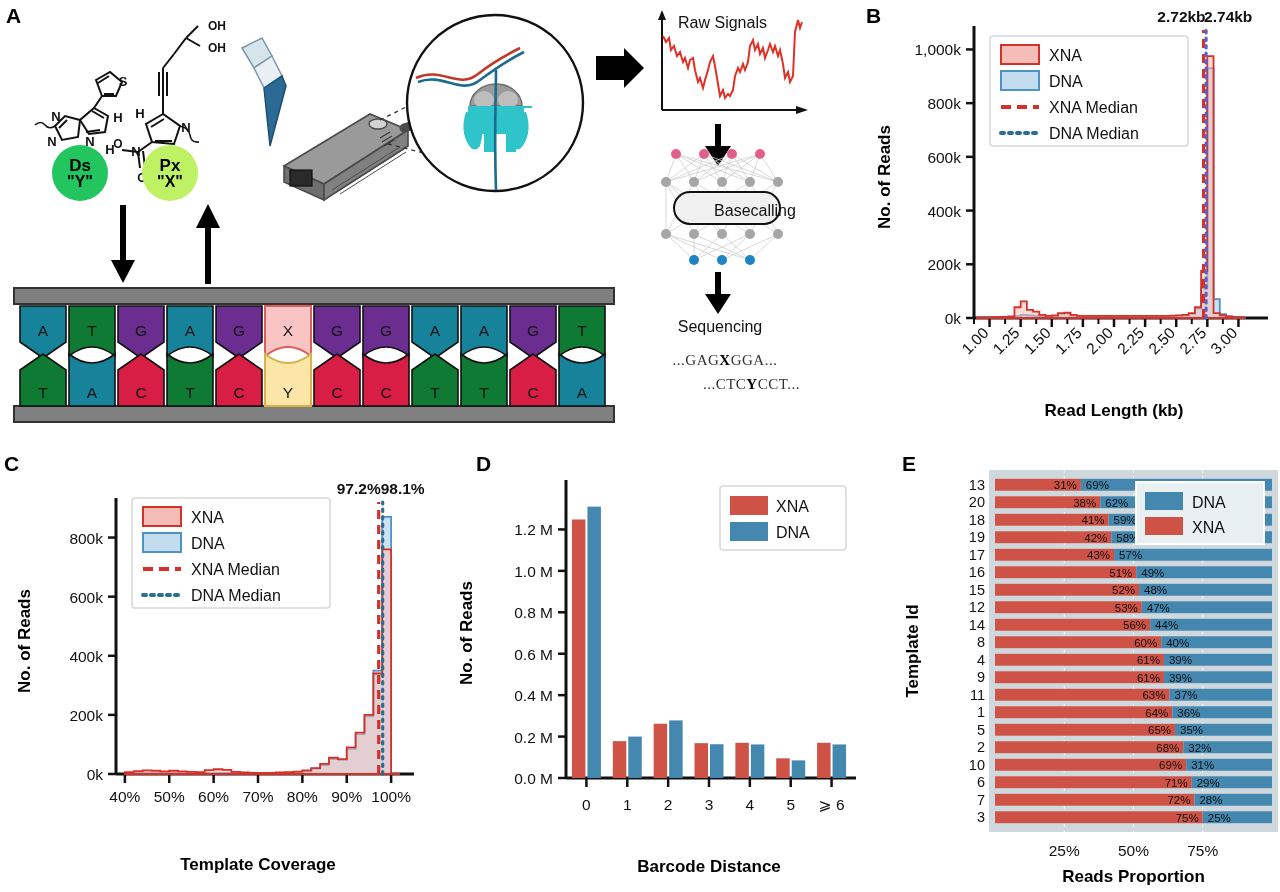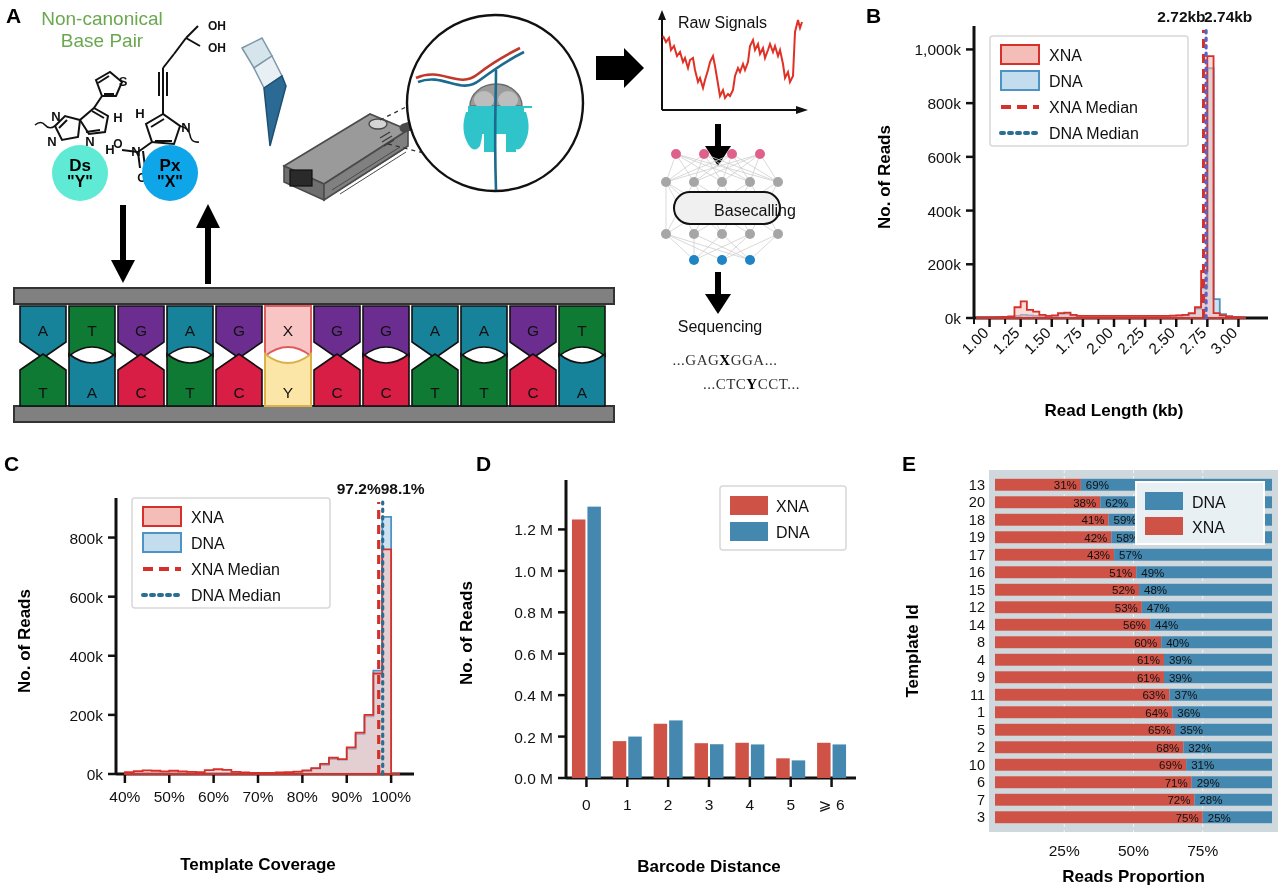--- a/index.html
+++ b/index.html
@@ -18,35 +18,31 @@
   .atext{position:absolute;font-family:"Liberation Sans",sans-serif;}
   .ncbp{color:#6aa84f;font-size:19px;line-height:1.15;text-align:center;font-weight:400;}
   .nano{color:#111;font-size:18.5px;line-height:1.15;text-align:center;}
   .rawsig{color:#111;font-size:16px;}
   .bcall{color:#111;font-size:16px;}
   .seqs{color:#111;font-size:16px;}
   .mono{font-family:"Liberation Serif",serif;font-size:15px;letter-spacing:.5px;color:#333;}
   .mono b{color:#000;}
   .dsbadge,.pxbadge{position:absolute;border-radius:50%;display:flex;flex-direction:column;
       align-items:center;justify-content:center;color:#000;font-weight:bold;line-height:1.0;}
-  .dsbadge{background:#5eead4;text-align:center;}
-  .pxbadge{background:#0ea5e9;}
+  .dsbadge{background:#22c55e;text-align:center;}
+  .pxbadge{background:#bef264;}
   .dsbadge span:first-child,.pxbadge span:first-child{font-size:17px;}
   .dsbadge span:last-child,.pxbadge span:last-child{font-size:16px;}
 </style>
 </head>
 <body>
 
 <div class="panel" id="panelA">
   <div class="plabel" style="left:6px;top:4px;">A</div>
 
-  <div class="atext ncbp" style="left:22px;top:8px;width:160px;">
-    <div>Non-canonical</div>
-    <div>Base Pair</div>
-  </div>
 
   <svg style="position:absolute;left:10px;top:50px;" width="230" height="160" viewBox="0 0 230 160">
     <g fill="none" stroke="#111" stroke-width="2">
 
       <polygon points="86,30 100,22 112,32 106,46 92,46"></polygon>
       <line x1="88" y1="33" x2="99" y2="26"></line>
       <line x1="104" y1="44" x2="94" y2="44"></line>
 
       <line x1="92" y1="46" x2="84" y2="58"></line>
 

